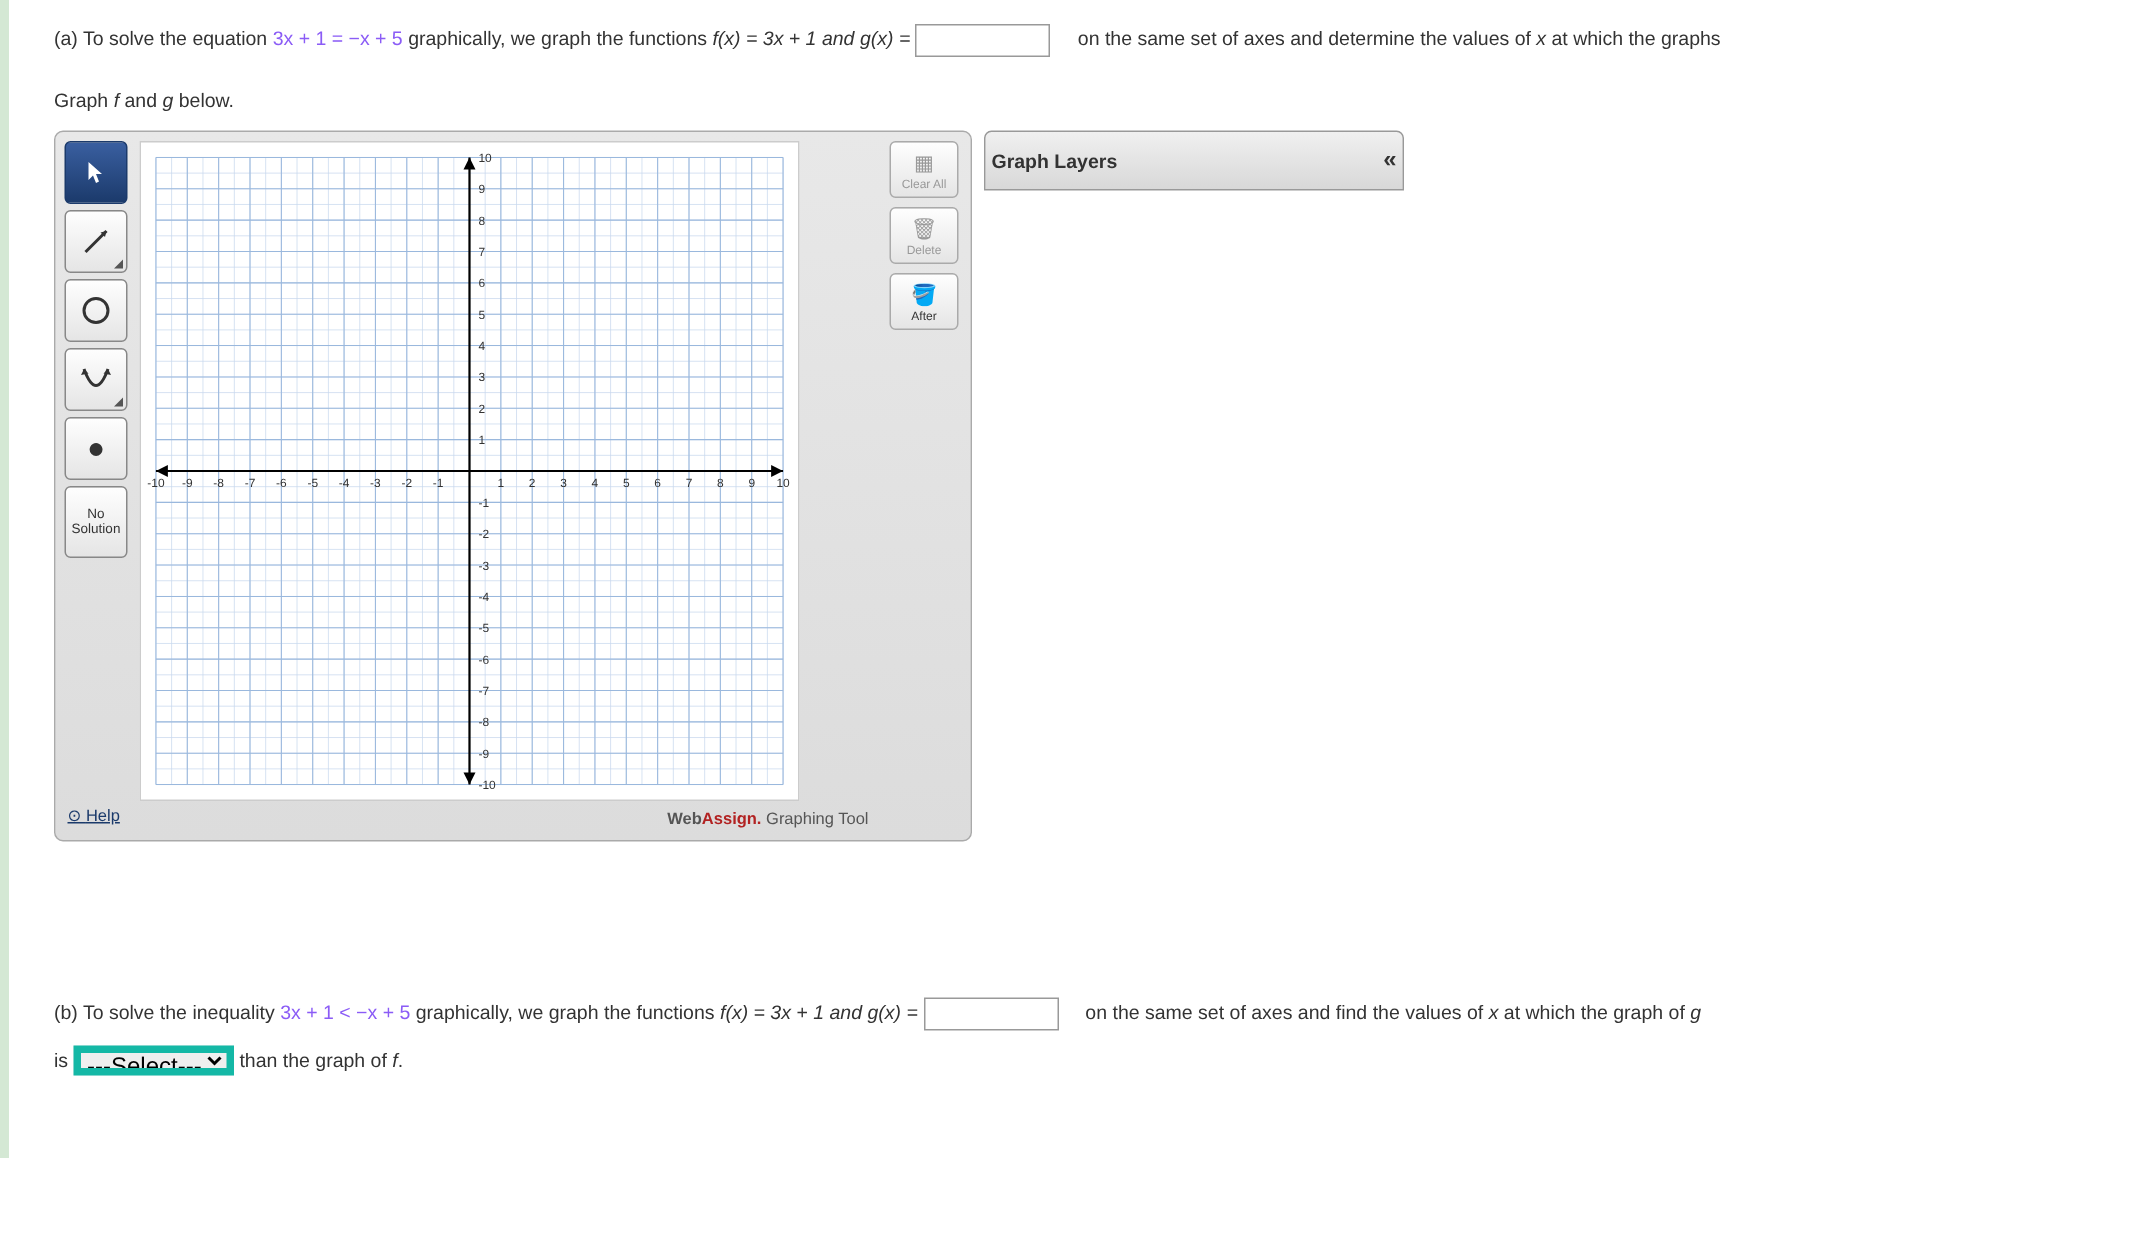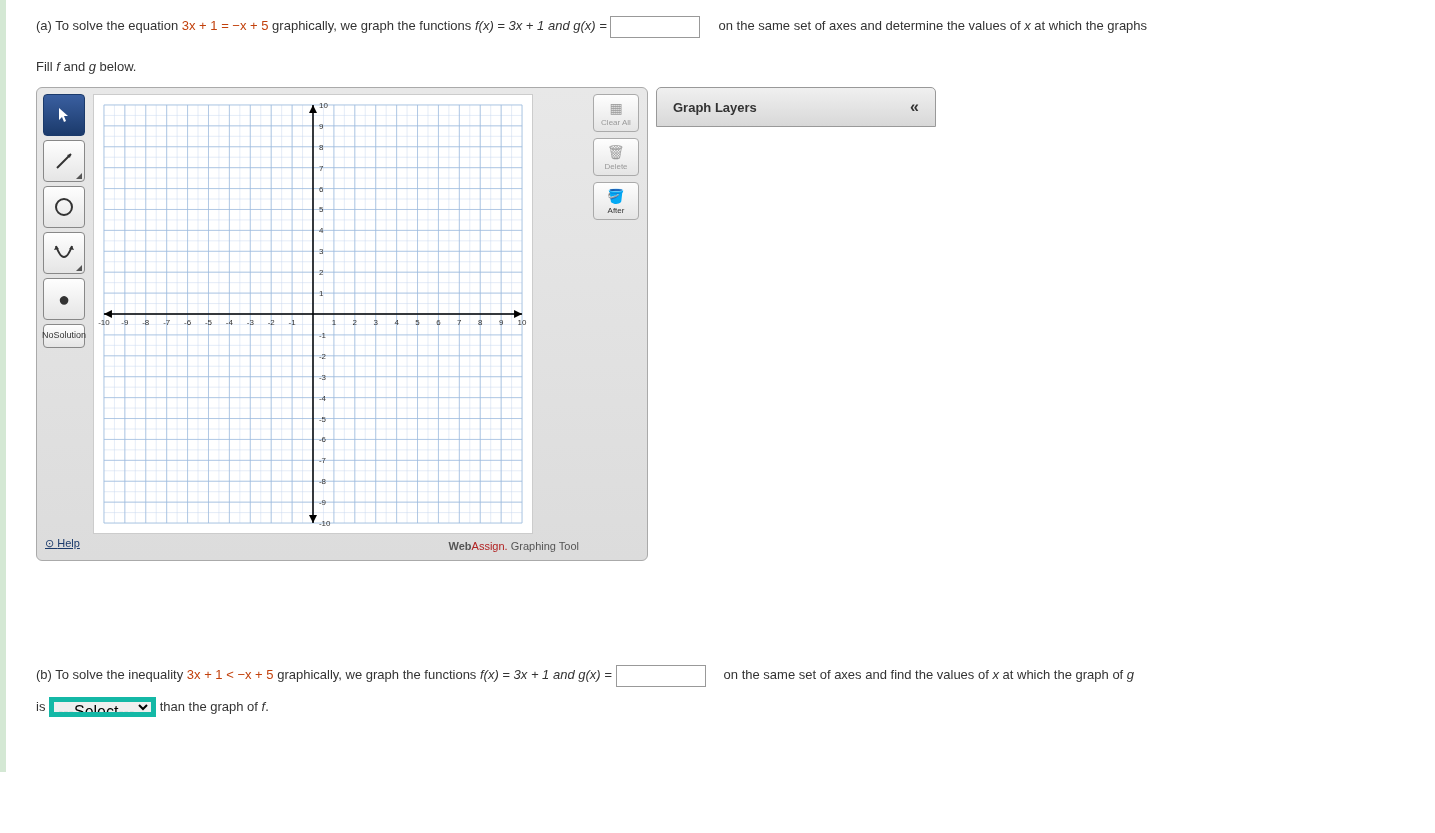--- a/index.html
+++ b/index.html
@@ -11,21 +11,21 @@
     padding: 0;
     background: #fff;
   }
   .page {
     border-left: 6px solid #d4e8d4;
     padding: 10px 20px 20px 30px;
     min-width: 1430px;
   }
   .line { line-height: 2.4; }
   .italic { font-style: italic; }
-  .eq { color: #c2410c; margin-top: 14px; }
+  .eq { color: #8b5cf6; margin-top: 14px; }
   .input-box {
     display: inline-block;
     width: 90px;
     height: 22px;
     border: 1px solid #999;
     vertical-align: middle;
     background: #fff;
   }
   .small-input {
     display: inline-block;
@@ -74,25 +74,25 @@
     color: #333;
     cursor: pointer;
     position: relative;
   }
   .tool-btn.active {
     background: linear-gradient(#3a5fa0,#1b3a6b);
     color: #fff;
     border-color: #1b3a6b;
   }
   .tool-btn.nosol {
-    height: 24px;
+    height: 48px;
     font-size: 9px;
     line-height: 1.1;
     text-align: center;
-    flex-direction: row;
+    flex-direction: column;
   }
   .corner-tri {
     position: absolute; right: 2px; bottom: 2px;
     width: 0; height: 0;
     border-left: 6px solid transparent;
     border-bottom: 6px solid #555;
   }
   .help-link {
     margin-top: auto;
     font-size: 11px;
@@ -128,31 +128,31 @@
     cursor: pointer;
   }
   .side-btn.fill { color:#333; }
   .side-btn .ic { font-size: 14px; }
   .footer-tool {
     text-align:right;
     font-size: 11px;
     color:#555;
     padding: 6px 8px 2px 0;
   }
-  .footer-tool b .red { color:#b22222; font-weight:normal; }
+  .footer-tool b .red { color:#b22222; font-weight:bold; }
   .layers-panel {
     margin-left: 8px;
     width: 280px;
     align-self: flex-start;
   }
   .layers-head {
     background: linear-gradient(#f0f0f0,#d8d8d8);
     border: 1px solid #999;
     border-radius: 5px 5px 0 0;
-    padding: 10px 16px;
+    padding: 10px 4px;
     font-weight: bold;
     display:flex;justify-content:space-between;align-items:center;
     font-size: 13px;
   }
   .layers-body {
     background: linear-gradient(#e8e8e8,#d4d4d4);
     border: 1px solid #999;
     border-top: none;
     border-radius: 0 0 5px 5px;
     padding: 12px;
@@ -175,21 +175,21 @@
     <span> graphically, we graph the functions </span>
     <span class="italic">f(x) = 3x + 1</span>
     <span class="italic"> and </span>
     <span class="italic">g(x) = </span>
     <span class="input-box"></span>
     &nbsp;&nbsp;&nbsp;
     <span>on the same set of axes and determine the values of </span><span class="italic">x</span><span> at which the graphs</span>
   </div>
 
   <div class="line" style="margin-top:10px;">
-    <span>Fill </span><span class="italic">f</span><span> and </span><span class="italic">g</span><span> below.</span>
+    <span>Graph </span><span class="italic">f</span><span> and </span><span class="italic">g</span><span> below.</span>
   </div>
 
   <div class="graph-area">
     <div class="graph-widget">
       <div class="toolbar">
         <div class="tool-btn active">
           <svg width="16" height="16" viewBox="0 0 16 16">
               <path d="M3 1 L3 13 L6 10 L8 15 L10 14 L8 9 L12 9 Z" fill="#fff"></path>
             </svg>
         </div>

